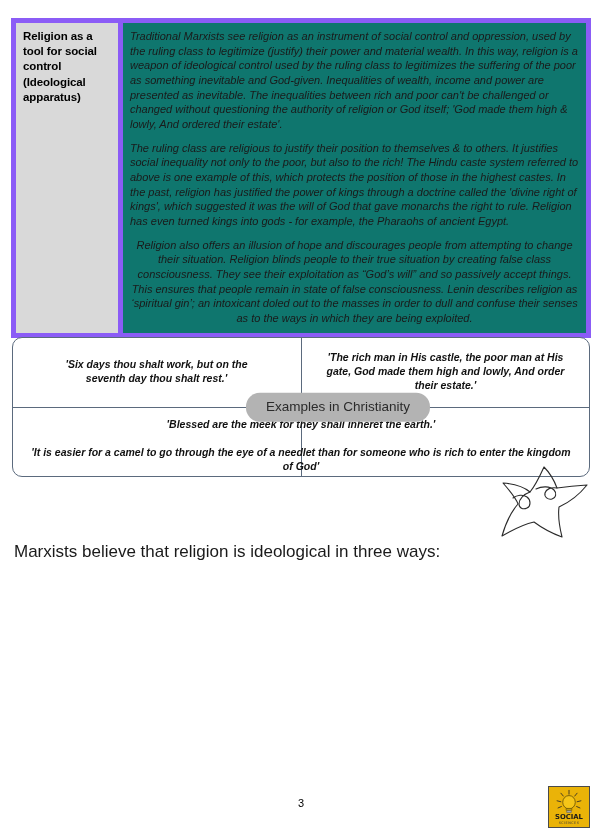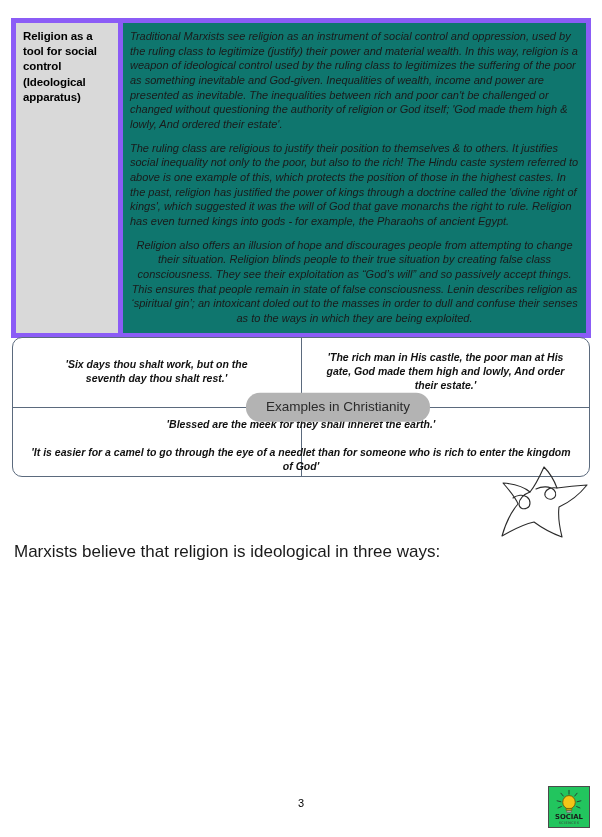--- a/index.html
+++ b/index.html
@@ -174,21 +174,21 @@
     font-size: 11px;
     color: #000000;
   }
   .footer-logo {
     position: absolute;
     left: 548px;
     top: 786px;
     width: 42px;
     height: 42px;
     border: 1px solid #4a4a4a;
-    background: #22c55e;
+    background: #eab308;
     box-sizing: border-box;
   }
   .footer-logo svg { display: block; }
 </style>
 </head>
 <body>
 
 <div class="page">
 
   <table class="main-table">

